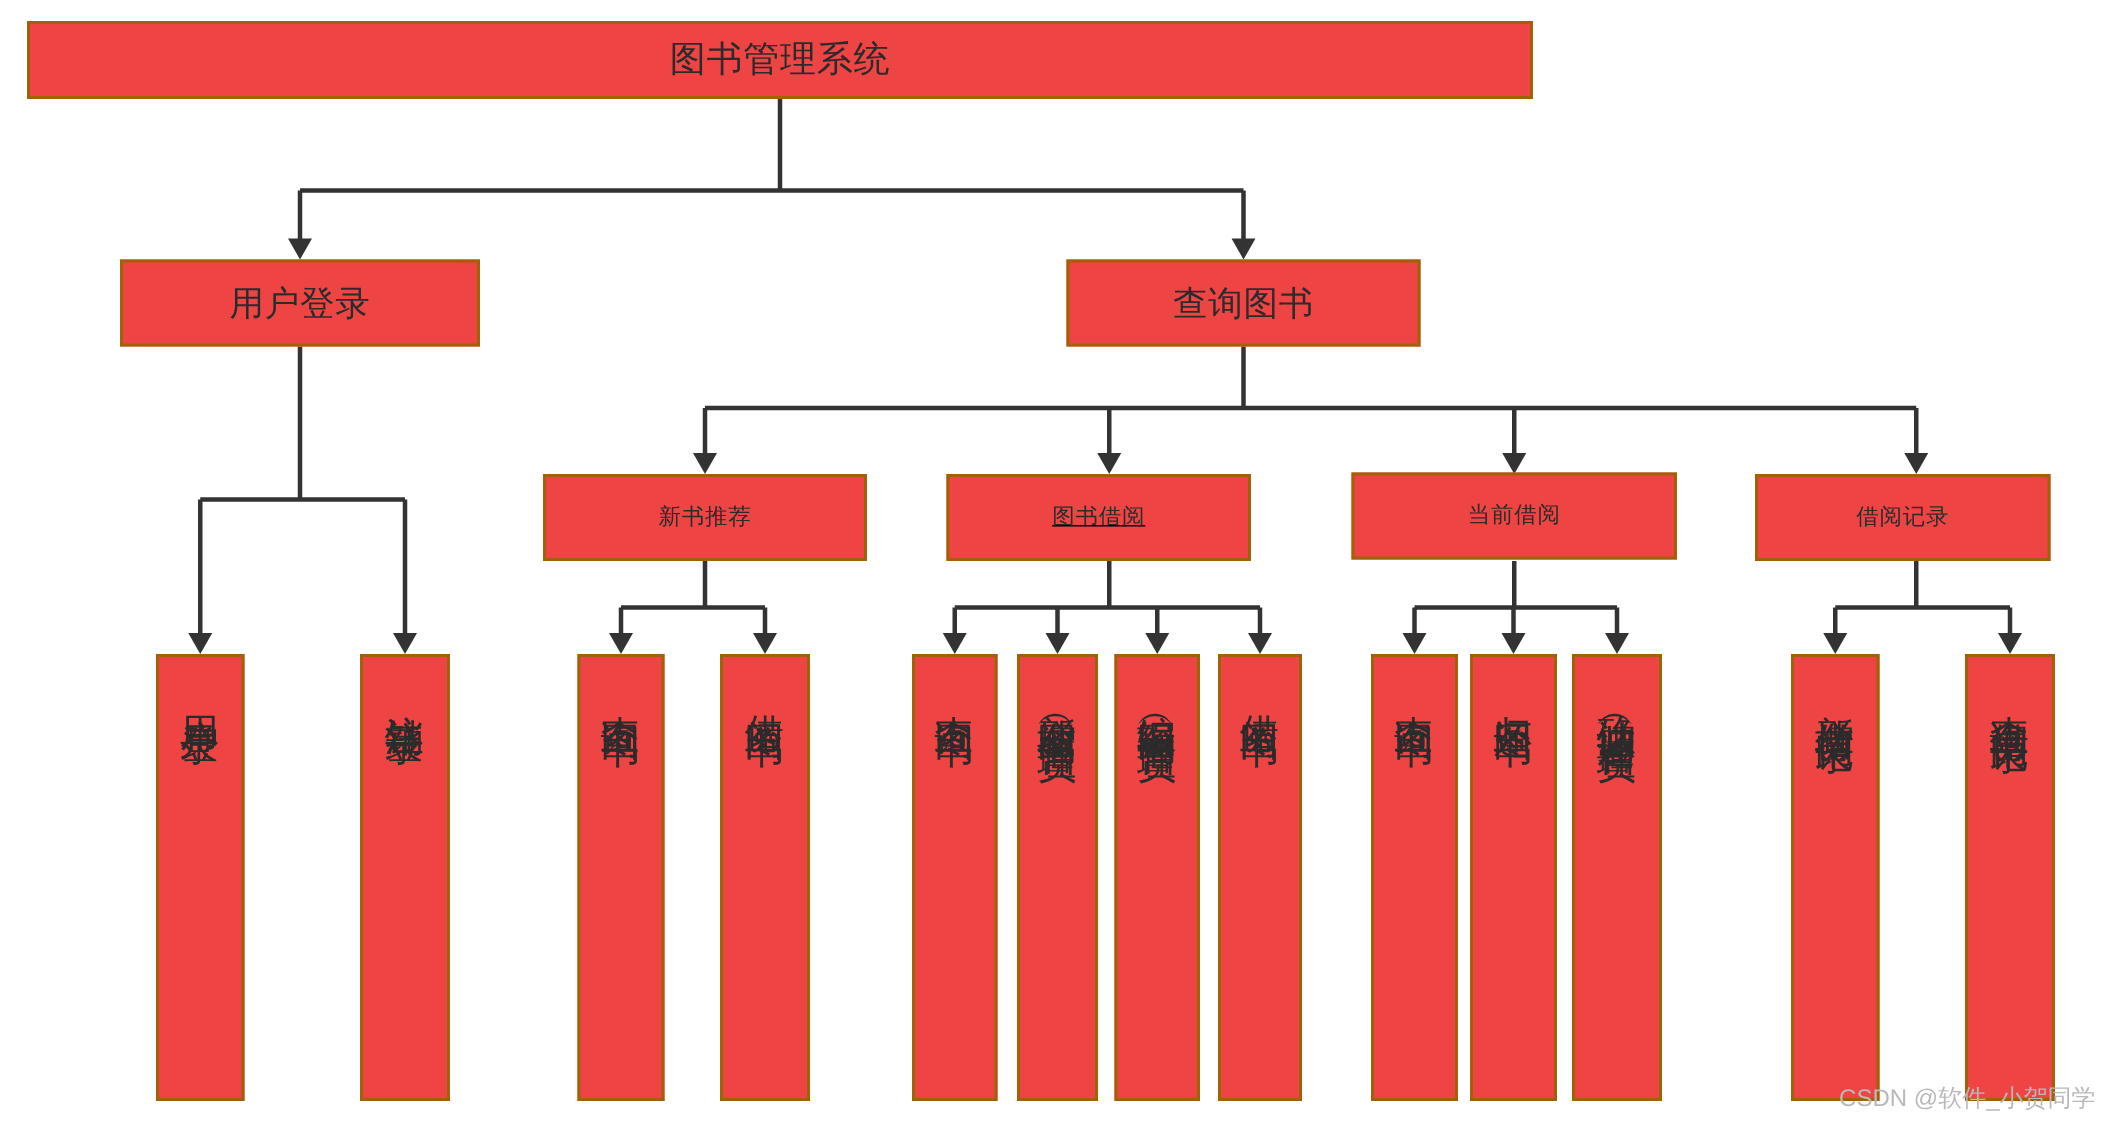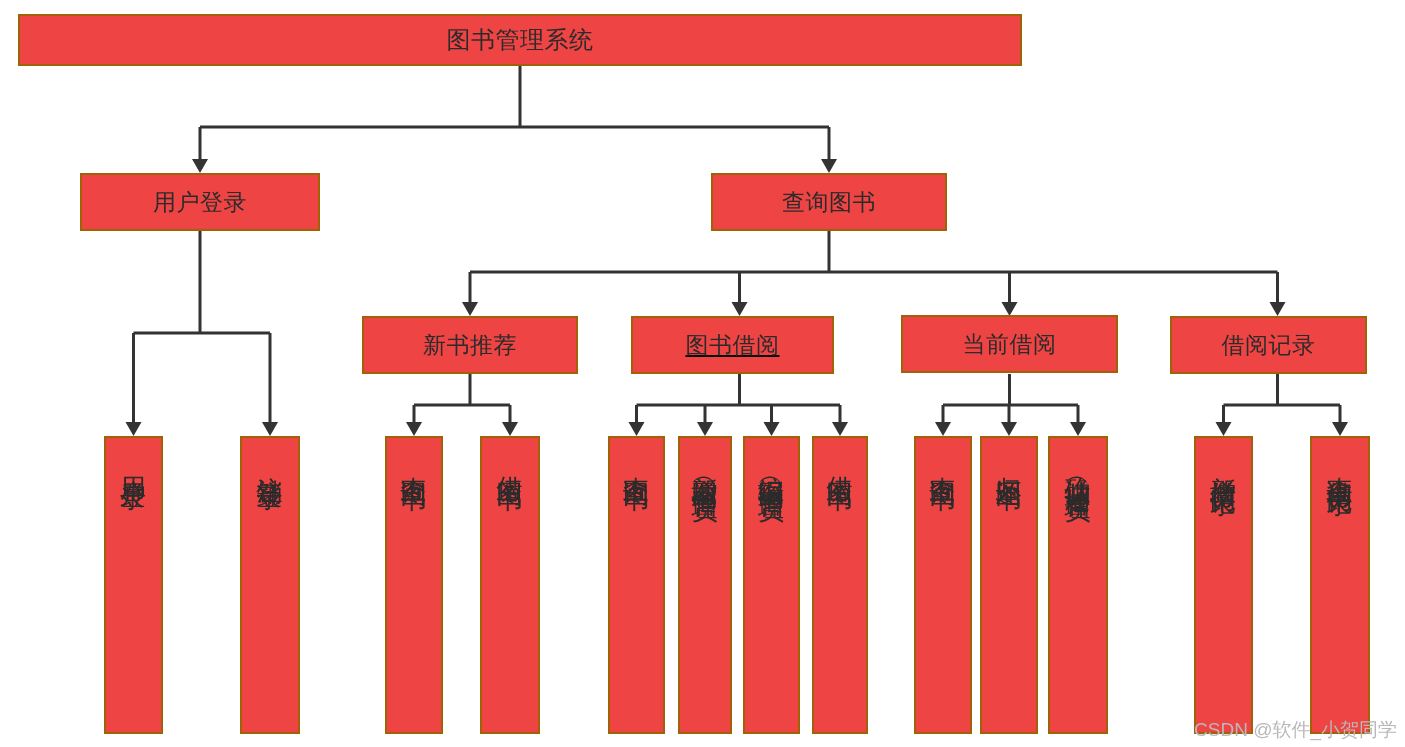--- a/index.html
+++ b/index.html
@@ -50,27 +50,27 @@
   .node-box.leaf .node-label {
     writing-mode: vertical-rl;
     text-orientation: upright;
     font-size: 26px;
     line-height: 1.0;
     letter-spacing: 3px;
     white-space: nowrap;
   }
   .node-box.root .node-label { font-size: 24px; }
   .node-box.level2 .node-label { font-size: 23px; }
-  .node-box.level3 .node-label { font-size: 23px; }
+  .node-box.level3 .node-label { font-size: 15px; }
   #watermark {
     position: absolute;
     right: 8px;
     bottom: 4px;
     color: #b9b9b9;
-    font-size: 19px;
+    font-size: 16px;
     white-space: nowrap;
     pointer-events: none;
   }
 </style>
 </head>
 <body>
 
 <div id="canvas">
 
   <svg id="diagram-svg" viewBox="0 0 1405 747">

